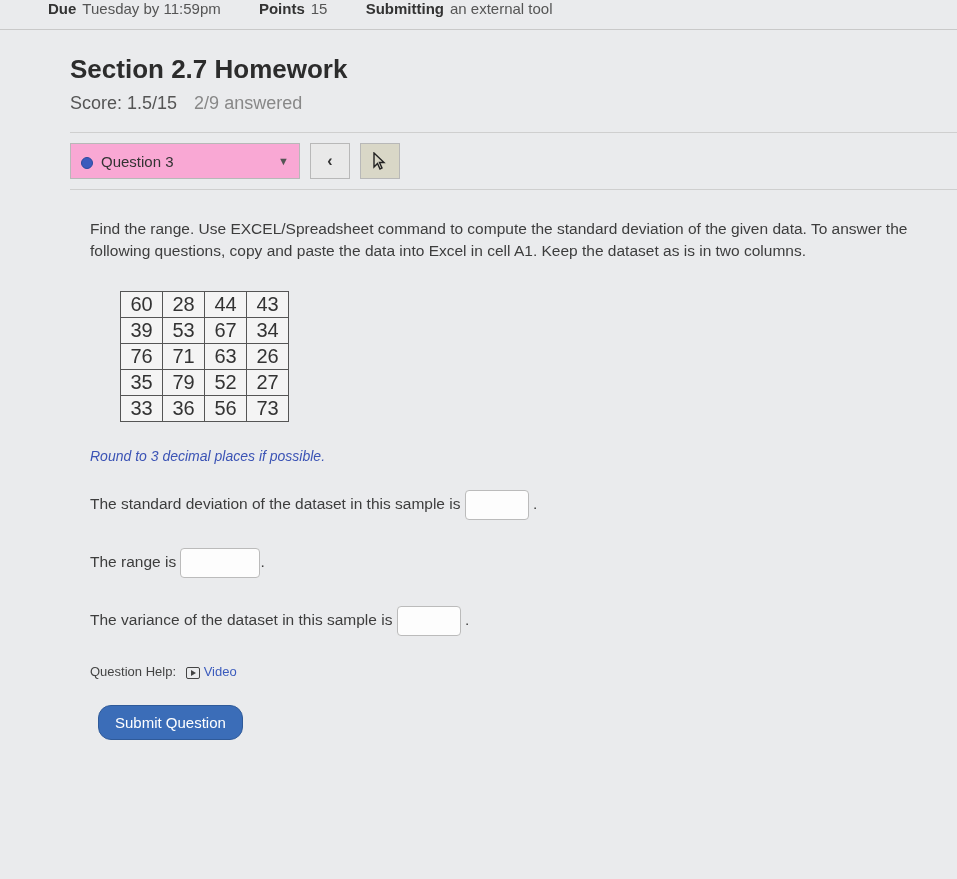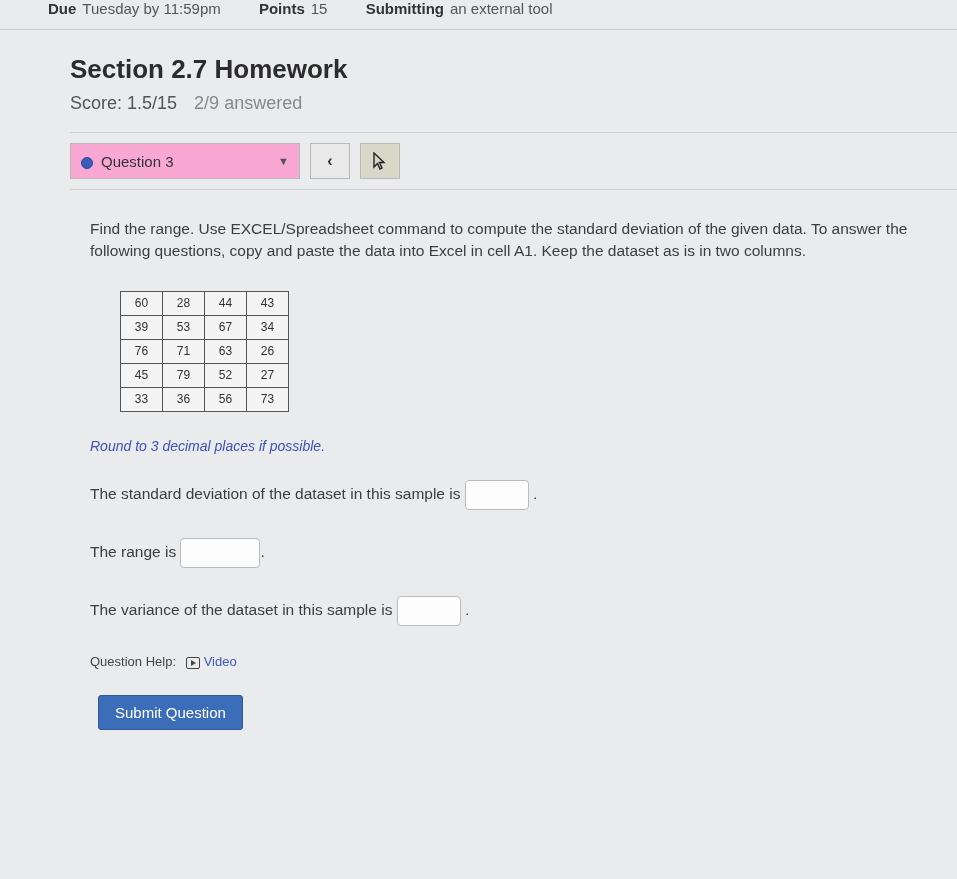--- a/index.html
+++ b/index.html
@@ -48,38 +48,38 @@
     border: 1px solid #b8b8b8; background: #e9e9e9;
     display: flex; align-items: center; justify-content: center;
     font-size: 16px; color: #333; font-weight: 700;
   }
   .nav-btn.active { background: #d9d7c7; }
   .question-body { padding-left: 20px; padding-right: 40px; }
   .instructions { font-size: 15.5px; color: #3d3d3d; line-height: 1.45; margin-bottom: 28px; }
   table.data-table { border-collapse: collapse; margin-left: 30px; margin-bottom: 26px; }
   table.data-table td {
     border: 1px solid #555; width: 42px; height: 24px;
-    text-align: center; font-size: 12px; color: #333; background: #f4f4f4;
+    text-align: center; font-size: 20px; color: #333; background: #f4f4f4;
   }
   .round-note { color: #3b53b5; font-style: italic; font-size: 14px; margin-bottom: 26px; }
   .answer-line { font-size: 15.5px; color: #3d3d3d; margin-bottom: 28px; }
   .answer-input {
     display: inline-block; width: 80px; height: 30px;
     border: 1px solid #bbb; border-radius: 4px;
     font-size: 14px; padding: 2px 6px; vertical-align: middle;
     background: #fdfdfd;
   }
   .answer-input.small { width: 64px; }
   .help-line { font-size: 13px; color: #444; margin-bottom: 26px; }
   .video-link { color: #3b5bbd; text-decoration: none; }
   .video-icon { display:inline-block; width:14px; height:12px; border:1.4px solid #444; border-radius:2px; position: relative; vertical-align: middle; margin: 0 4px 0 6px;}
   .video-icon:after { content:''; position:absolute; left:4px; top:2px; border-left:5px solid #444; border-top:3px solid transparent; border-bottom:3px solid transparent;}
   .submit-btn {
     background: #3b6db8; color: #fff; border: 1px solid #2f5a99;
-    padding: 8px 16px; font-size: 15px; border-radius: 3px; cursor: pointer;
+    padding: 8px 16px; font-size: 15px; border-radius: 13px; cursor: pointer;
     margin-left: 8px;
   }
 </style>
 </head>
 <body>
 
 <div class="top-meta">
   <span class="group"><b>Due</b><span>Tuesday by 11:59pm</span></span>
   <span class="group"><b>Points</b><span>15</span></span>
   <span class="group"><b>Submitting</b><span>an external tool</span></span>
@@ -126,21 +126,21 @@
             <td>67</td>
             <td>34</td>
           </tr>
       <tr>
             <td>76</td>
             <td>71</td>
             <td>63</td>
             <td>26</td>
           </tr>
       <tr>
-            <td>45</td>
+            <td>35</td>
             <td>79</td>
             <td>52</td>
             <td>27</td>
           </tr>
       <tr>
             <td>33</td>
             <td>36</td>
             <td>56</td>
             <td>73</td>
           </tr>

